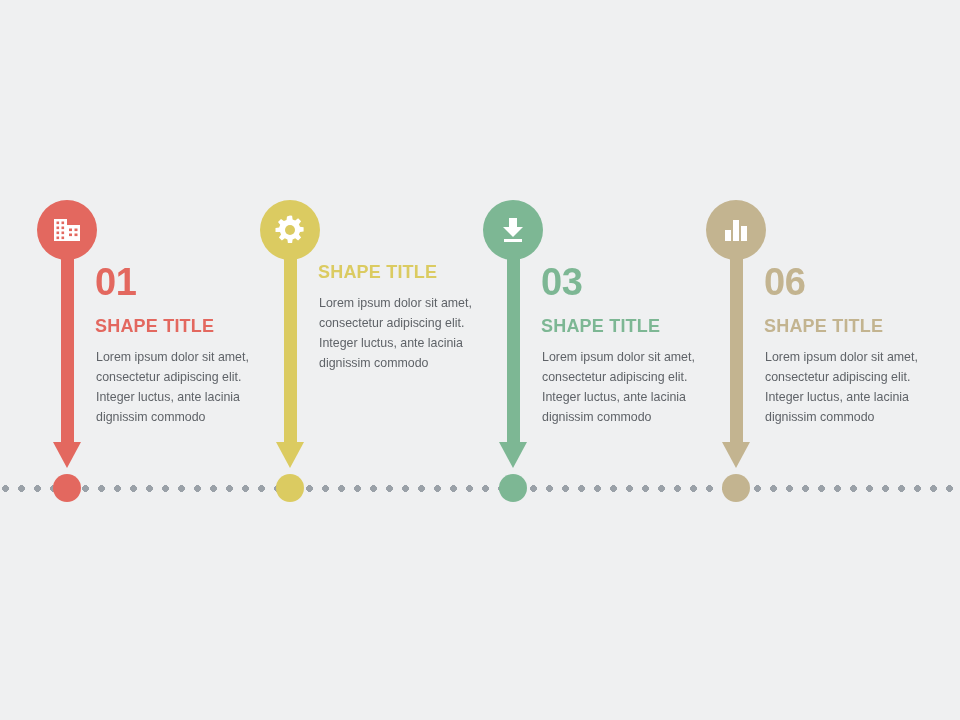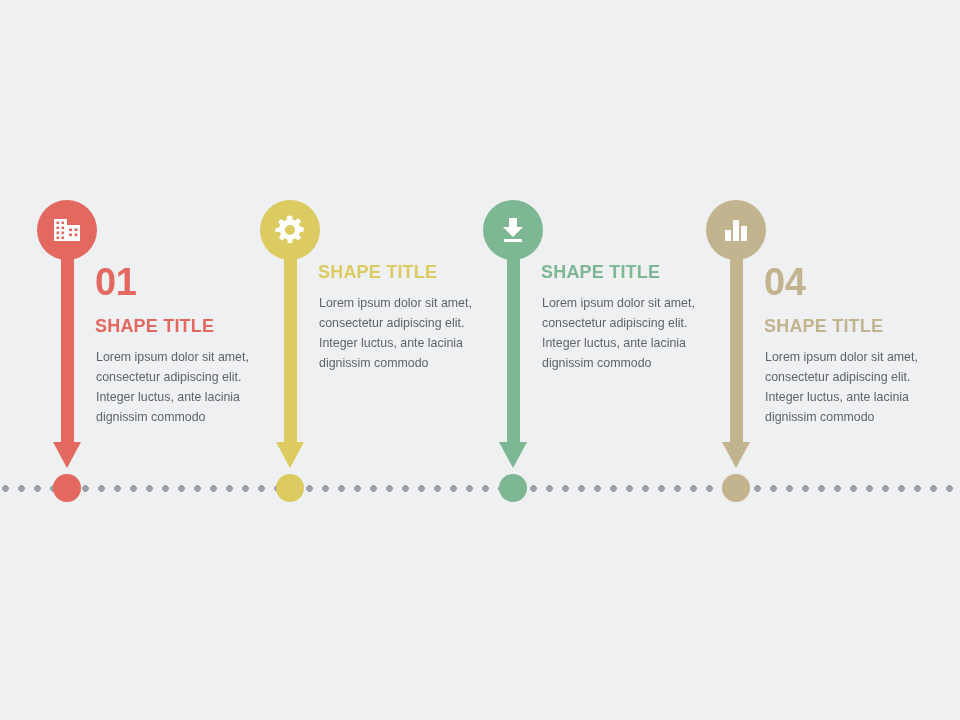--- a/index.html
+++ b/index.html
@@ -196,20 +196,21 @@
             <path fill="#fff" d="M4 11h20L14 21z"></path>
             <rect x="5" y="23" width="18" height="3" fill="#fff"></rect>
           </svg>
         </span>
       </div>
       <div class="pin-stem" style="background: rgb(125, 183, 148);"></div>
       <div class="pin-arrow" style="border-top: 26px solid rgb(125, 183, 148);"></div>
     </div>
     <div class="timeline-node" style="background: rgb(125, 183, 148);"></div>
     <div class="text-block">
+      <div class="step-number" style="color: rgb(125, 183, 148);">03</div>
       <div class="step-title" style="color: rgb(125, 183, 148);">SHAPE TITLE</div>
       <div class="step-body">Lorem ipsum dolor sit amet, consectetur adipiscing elit. Integer luctus, ante lacinia dignissim commodo</div>
     </div>
   </div>
 
   <div class="step" style="left:669px;">
     <div class="pin">
       <div class="pin-head" style="background: rgb(195, 180, 144);">
         <span>
           <svg class="icon-svg" width="26" height="26" viewBox="0 0 26 26" aria-hidden="true">
@@ -217,19 +218,19 @@
             <rect x="10" y="3" width="6" height="21" fill="#fff"></rect>
             <rect x="18" y="9" width="6" height="15" fill="#fff"></rect>
           </svg>
         </span>
       </div>
       <div class="pin-stem" style="background: rgb(195, 180, 144);"></div>
       <div class="pin-arrow" style="border-top: 26px solid rgb(195, 180, 144);"></div>
     </div>
     <div class="timeline-node" style="background: rgb(195, 180, 144);"></div>
     <div class="text-block">
-      <div class="step-number" style="color: rgb(195, 180, 144);">04</div>
+      <div class="step-number" style="color: rgb(195, 180, 144);">06</div>
       <div class="step-title" style="color: rgb(195, 180, 144);">SHAPE TITLE</div>
       <div class="step-body">Lorem ipsum dolor sit amet, consectetur adipiscing elit. Integer luctus, ante lacinia dignissim commodo</div>
     </div>
   </div>
 
 </div>
 
 </body></html>

